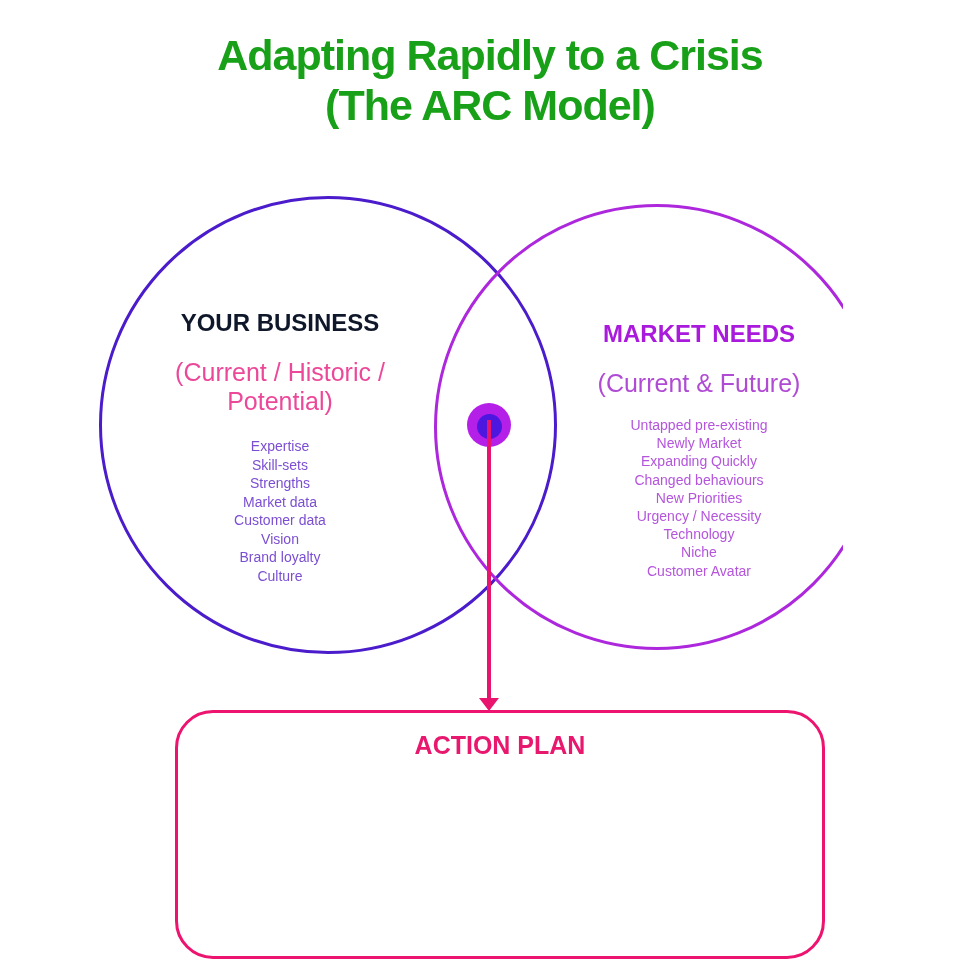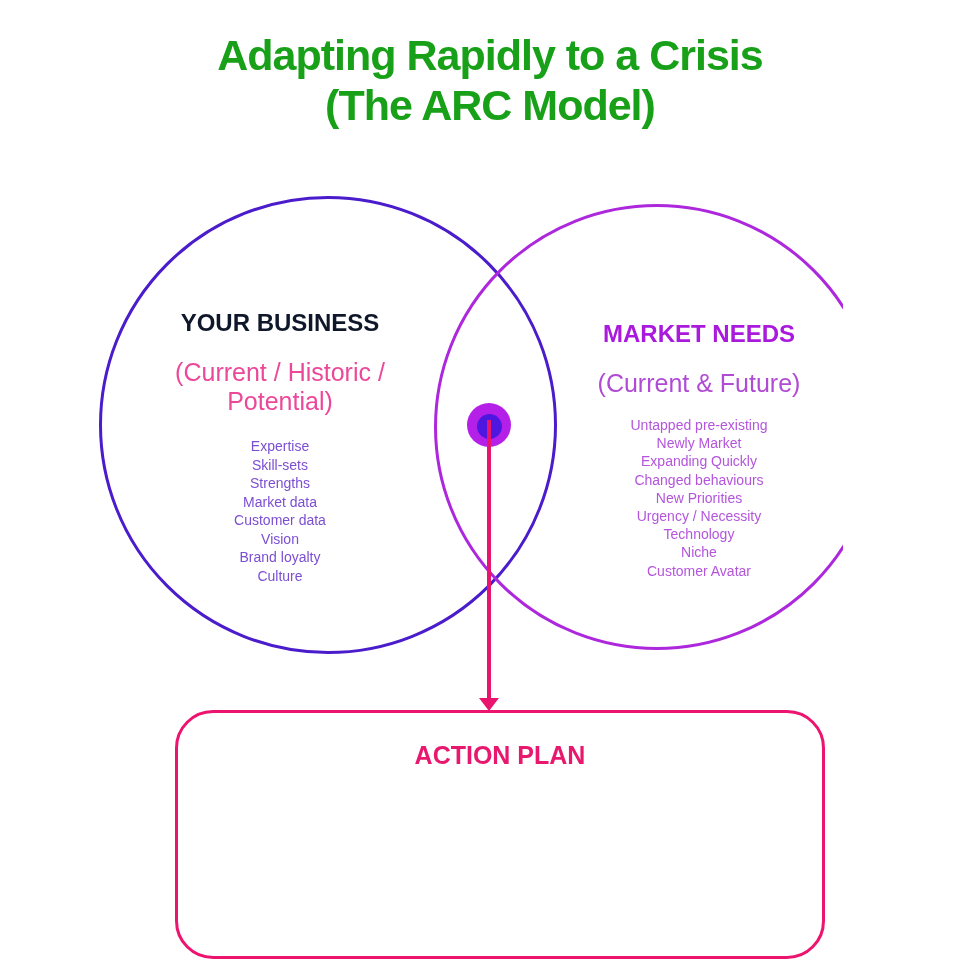--- a/index.html
+++ b/index.html
@@ -98,21 +98,21 @@
   .action-box {
     position: absolute;
     left: 175px; top: 710px;
     width: 650px; height: 249px;
     box-sizing: border-box;
     border: 3px solid #ED1470;
     border-radius: 38px;
     background: #ffffff;
   }
   .action-label {
-    margin-top: 28px;
+    margin-top: 18px;
     text-align: center;
     color: #E8186F;
     font-weight: bold;
     font-size: 25px;
   }
 
   
   .watermark {
     position: absolute;
     left: 800px; top: 905px;

